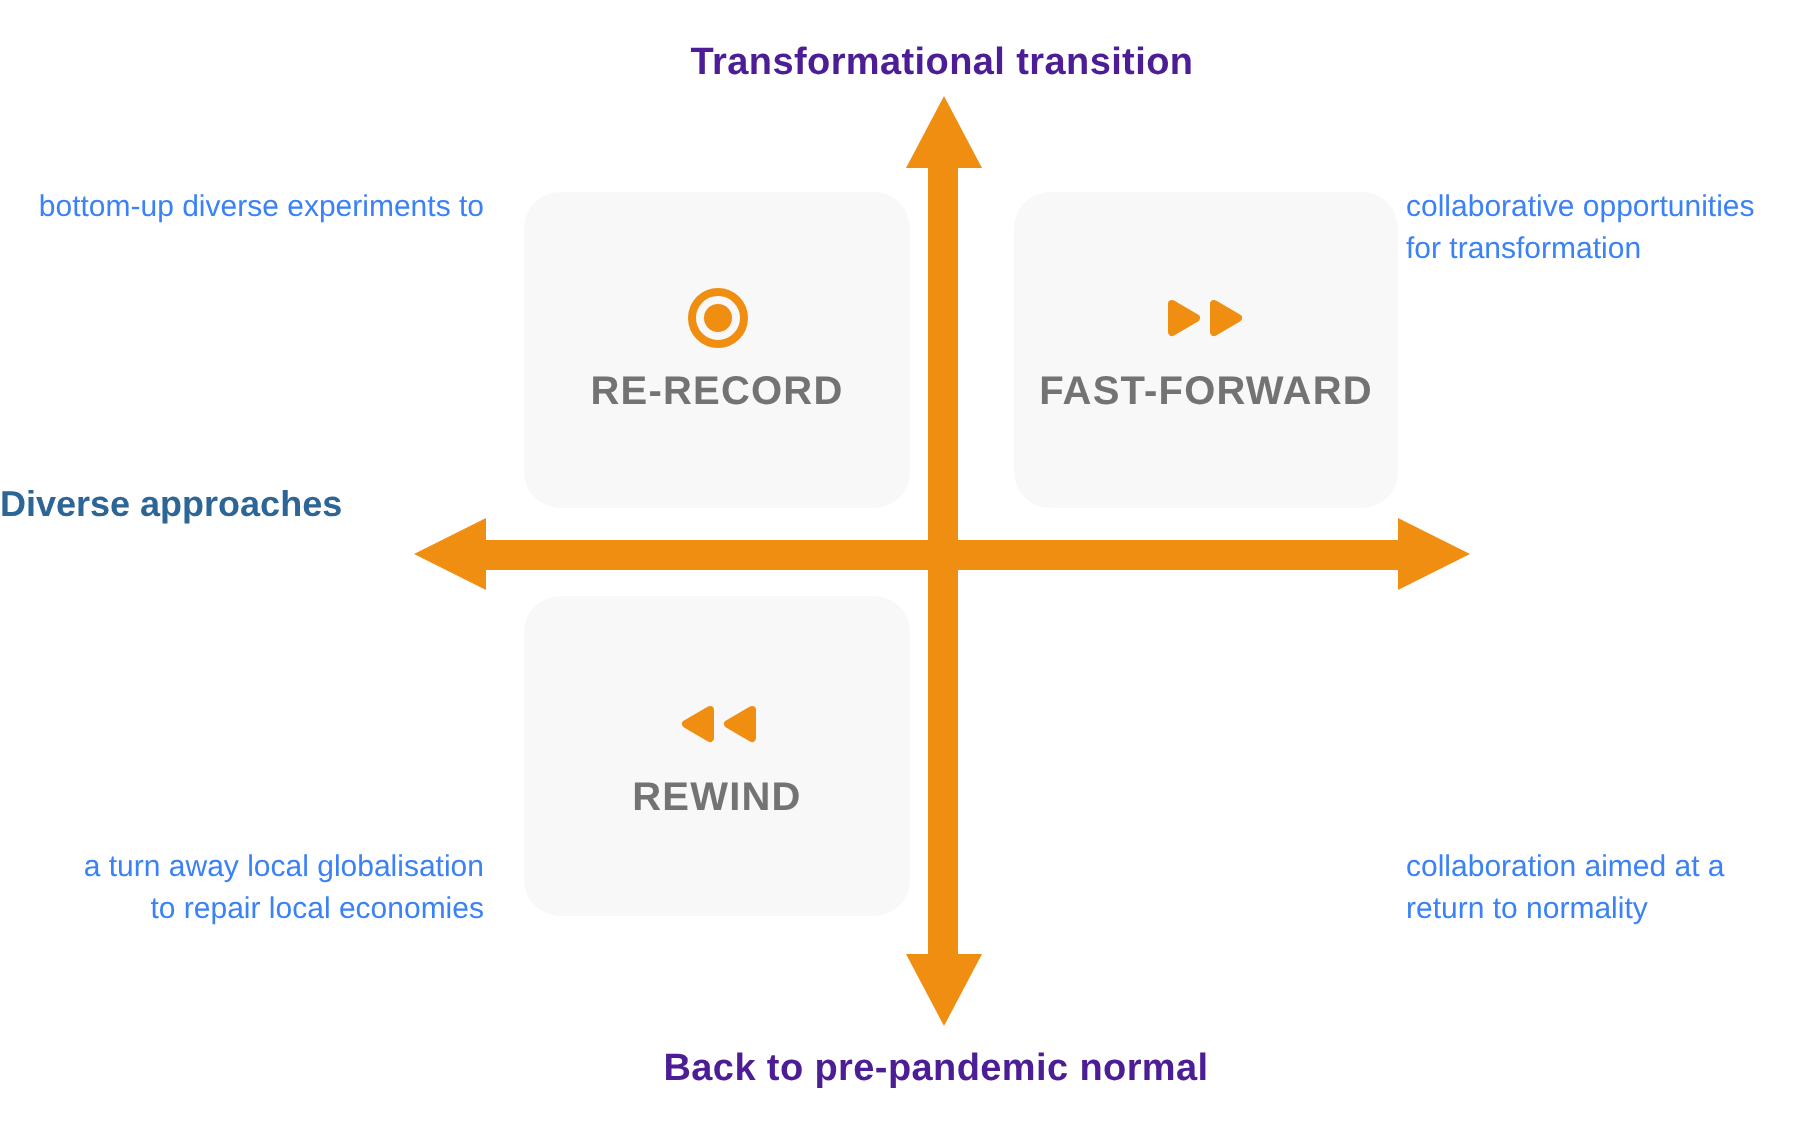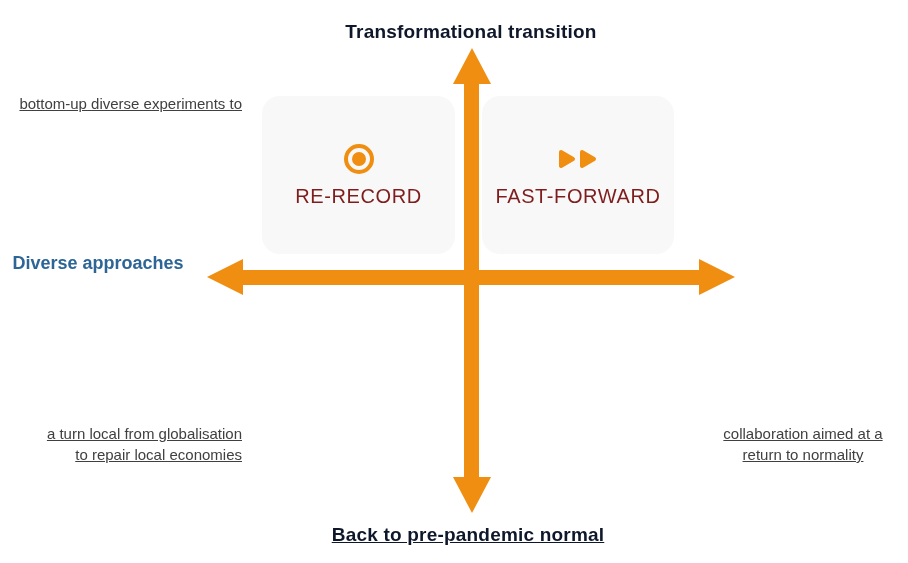--- a/index.html
+++ b/index.html
@@ -10,68 +10,67 @@
     width: 908px;
     height: 563px;
     background: #ffffff;
     overflow: hidden;
   }
   
   .axis-main {
     position: absolute;
     font-size: 19px;
     font-weight: bold;
-    color: #0f172a;
+    color: #4c1d95;
     text-align: center;
     letter-spacing: 0.2px;
   }
   .axis-top    { left: 271px; top: 21px;  width: 400px; }
-  .axis-bottom { left: 268px; top: 524px; width: 400px; text-decoration: underline; }
+  .axis-bottom { left: 268px; top: 524px; width: 400px; }
   .axis-side {
     position: absolute;
     font-size: 18px;
     font-weight: bold;
     color: #2C6596;
     line-height: 26px;
   }
-  .axis-left  { left: 0px;   top: 250px; width: 196px; text-align: center; }
+  .axis-left  { left: 0px;   top: 239px; width: 196px; text-align: left; }
   .axis-right { left: 750px; top: 255px; width: 150px; text-align: left; }
   
   .desc {
     position: absolute;
     font-size: 15px;
     line-height: 21px;
-    color: #404040;
-    text-decoration: underline;
+    color: #3b82f6;
   }
   .desc-tl { left: 5px;   top: 93px;  width: 237px; text-align: right; }
   .desc-tr { left: 703px; top: 93px;  width: 200px; text-align: left; }
   .desc-bl { left: 5px;   top: 423px; width: 237px; text-align: right; }
-  .desc-br { left: 703px; top: 423px; width: 200px; text-align: center; }
+  .desc-br { left: 703px; top: 423px; width: 200px; text-align: left; }
   
   .card {
     position: absolute;
     background: #F8F8F8;
     border-radius: 18px;
     display: flex;
     flex-direction: column;
     align-items: center;
     justify-content: center;
     gap: 9px;
   }
   .card-tl { left: 262px; top: 96px;  width: 193px; height: 158px; }
-  .card-tr { left: 482px; top: 96px;  width: 192px; height: 158px; }
+  .card-tr { left: 507px; top: 96px;  width: 192px; height: 158px; }
   .card-bl { left: 262px; top: 298px; width: 193px; height: 160px; }
   .card-br { left: 489px; top: 298px; width: 192px; height: 160px; }
   .card-icon { color: #EF8E10; display: flex; align-items: center; justify-content: center; height: 34px; }
   .card-label {
     font-size: 20px;
-    font-weight: normal;
+    font-weight: bold;
     letter-spacing: 0.6px;
-    color: #7f1d1d;
+    color: #737373;
     text-align: center;
   }
   
   .shaft { position: absolute; background: #EF8E10; }
   .v-shaft { left: 464px; top: 81px;  width: 15px;  height: 399px; }
   .h-shaft { left: 240px; top: 270px; width: 461px; height: 15px; }
   .head { position: absolute; width: 0; height: 0; }
   .head-up {
     left: 453px; top: 48px;
     border-left: 19px solid transparent;
@@ -104,22 +103,26 @@
 
   <div class="axis-main axis-top">Transformational transition</div>
   <div class="axis-main axis-bottom">Back to pre-pandemic normal</div>
   <div class="axis-side axis-left">
     <div>Diverse approaches</div>
   </div>
 
   <div class="desc desc-tl">
     <div>bottom-up diverse experiments to</div>
   </div>
+  <div class="desc desc-tr">
+    <div>collaborative opportunities</div>
+    <div>for transformation</div>
+  </div>
   <div class="desc desc-bl">
-    <div>a turn local from globalisation</div>
+    <div>a turn away local globalisation</div>
     <div>to repair local economies</div>
   </div>
   <div class="desc desc-br">
     <div>collaboration aimed at a</div>
     <div>return to normality</div>
   </div>
 
   <div class="card card-tl">
     <span class="card-icon">
       <svg width="34" height="34" viewBox="0 0 34 34" aria-hidden="true">
@@ -133,20 +136,29 @@
   <div class="card card-tr">
     <span class="card-icon">
       <svg width="42" height="22" viewBox="0 0 42 22" aria-hidden="true">
         <path d="M4 4 L16 11 L4 18 Z" fill="currentColor" stroke="currentColor" stroke-width="4" stroke-linejoin="round"></path>
         <path d="M25 4 L37 11 L25 18 Z" fill="currentColor" stroke="currentColor" stroke-width="4" stroke-linejoin="round"></path>
       </svg>
     </span>
     <div class="card-label">FAST-FORWARD</div>
   </div>
 
+  <div class="card card-bl">
+    <span class="card-icon">
+      <svg width="42" height="22" viewBox="0 0 42 22" aria-hidden="true">
+        <path d="M17 4 L5 11 L17 18 Z" fill="currentColor" stroke="currentColor" stroke-width="4" stroke-linejoin="round"></path>
+        <path d="M38 4 L26 11 L38 18 Z" fill="currentColor" stroke="currentColor" stroke-width="4" stroke-linejoin="round"></path>
+      </svg>
+    </span>
+    <div class="card-label">REWIND</div>
+  </div>
 
 
   <div class="shaft v-shaft"></div>
   <div class="shaft h-shaft"></div>
   <div class="head head-up"></div>
   <div class="head head-down"></div>
   <div class="head head-left"></div>
   <div class="head head-right"></div>
 
 </div>

